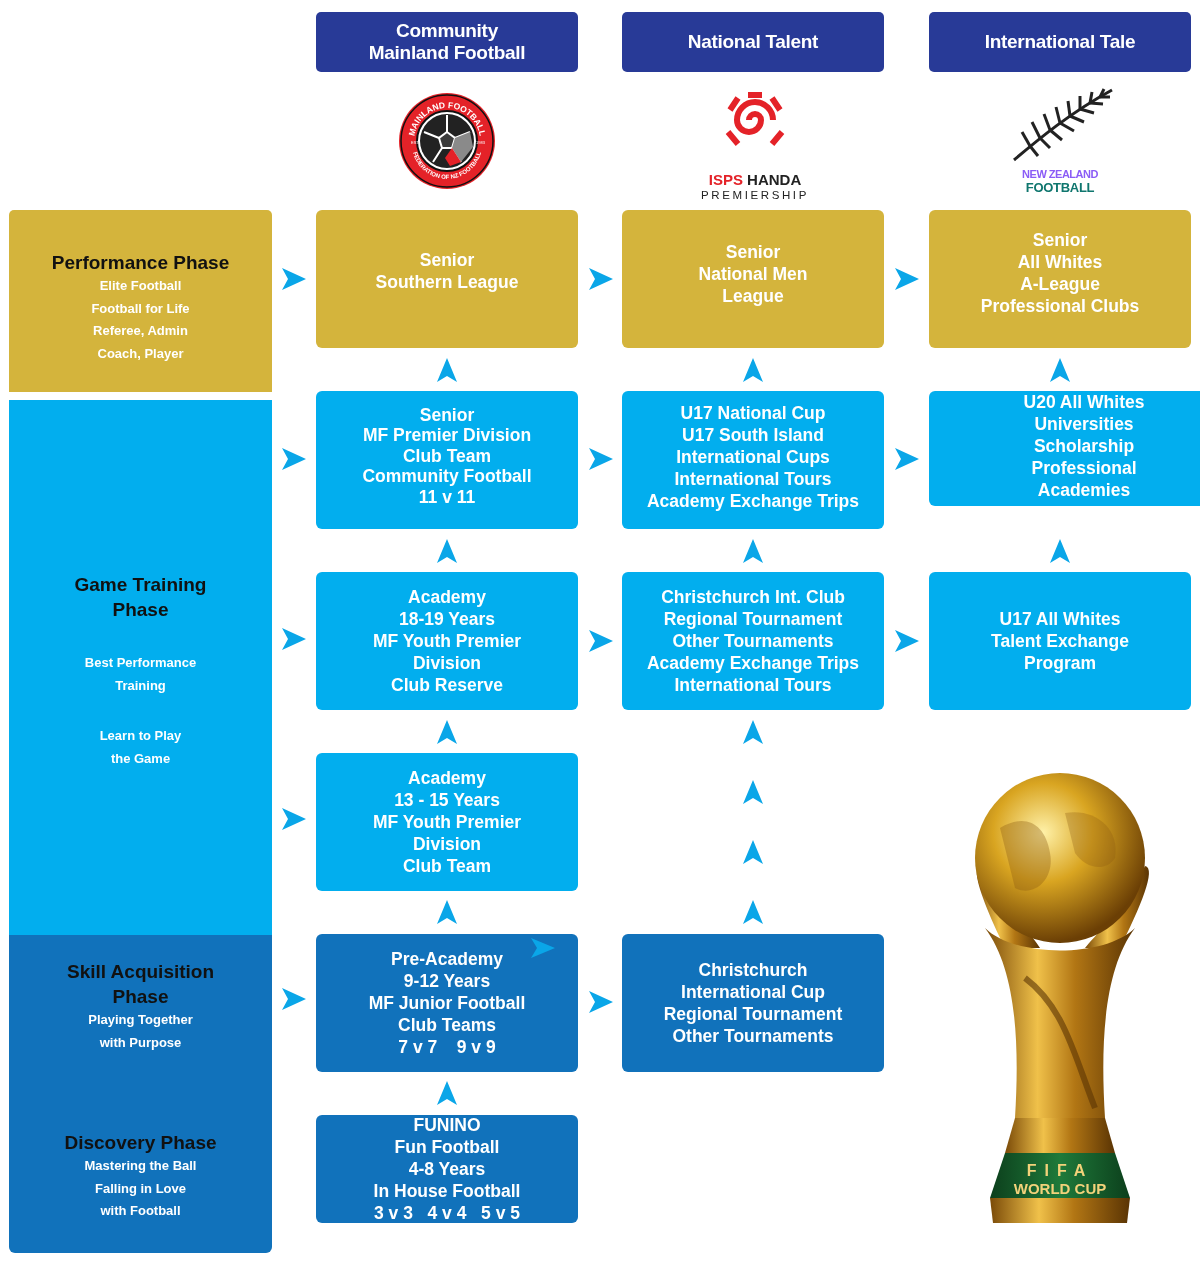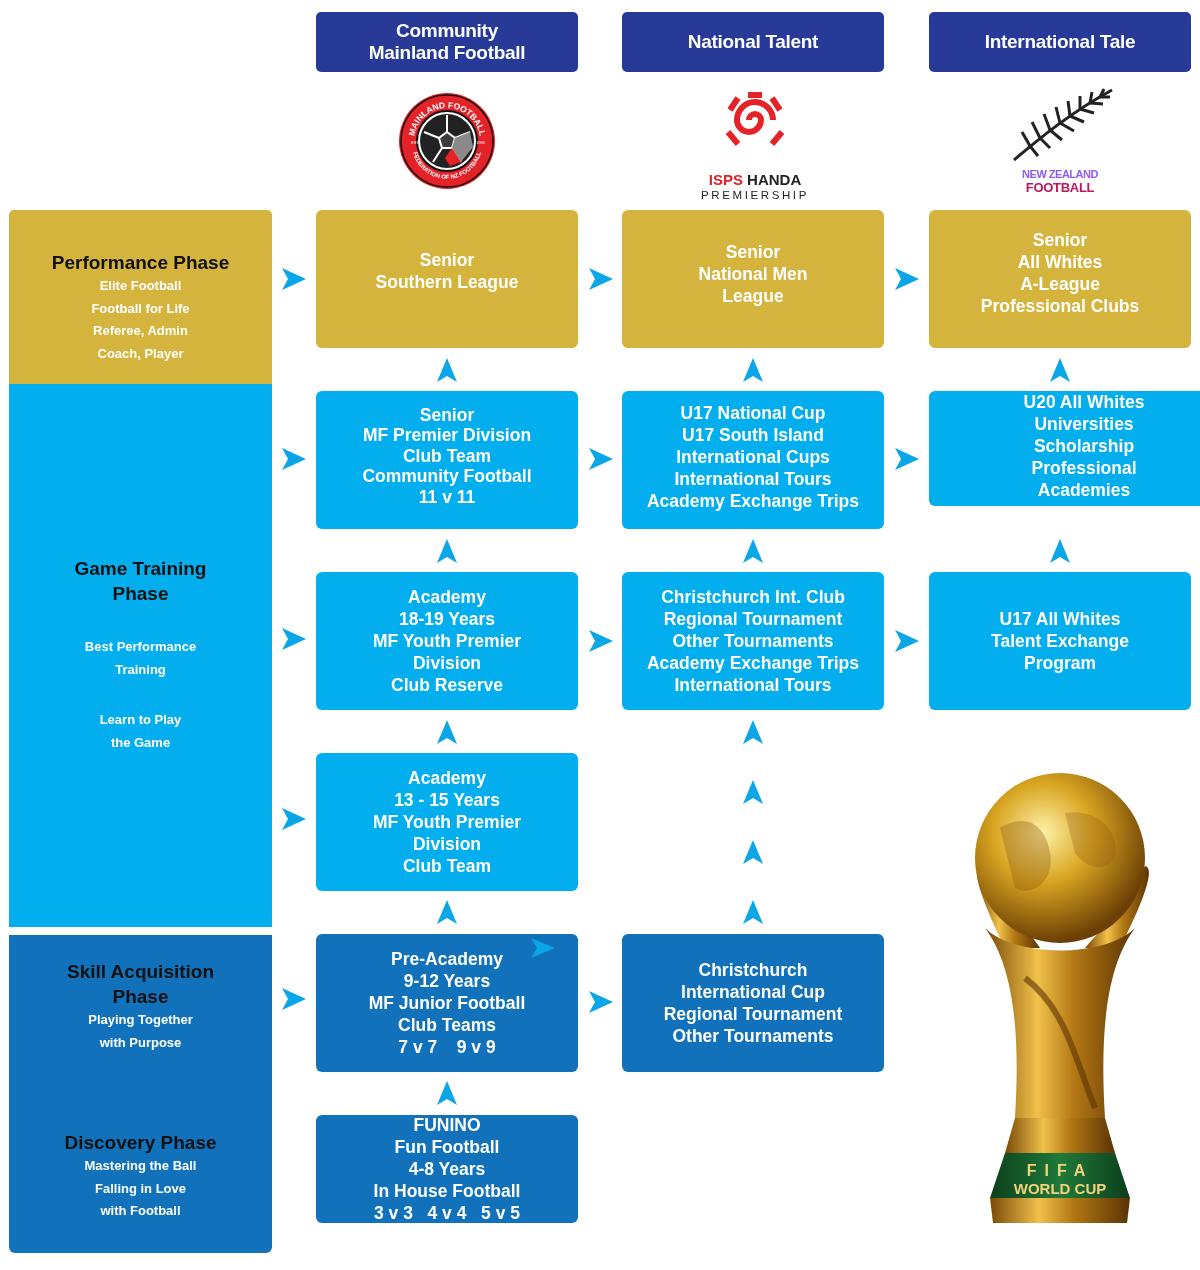--- a/index.html
+++ b/index.html
@@ -8,21 +8,21 @@
   .header-btn {
     position: absolute; top: 12px; height: 60px; width: 262px;
     background: #283a97; color: #ffffff; border-radius: 5px;
     display: flex; align-items: center; justify-content: center; flex-direction: column;
     font-size: 19px; font-weight: bold; line-height: 22px; text-align: center;
     letter-spacing: -0.3px;
   }
 
   .phase-panel { position: absolute; left: 9px; width: 263px; text-align: center; }
   .phase-perf { top: 210px; height: 182px; background: #d4b43c; border-top-left-radius: 5px; border-top-right-radius: 5px; }
-  .phase-game { top: 384px; height: 543px; background: #02aeee; }
+  .phase-game { top: 400px; height: 543px; background: #02aeee; }
   .phase-skill { top: 935px; height: 318px; background: #1172bb; border-bottom-left-radius: 6px; border-bottom-right-radius: 6px; }
   .phase-title { color: #111111; font-weight: bold; font-size: 19px; line-height: 25px; }
   .phase-sub { color: #ffffff; font-weight: bold; font-size: 13px; line-height: 22.5px; }
 
   .box {
     position: absolute; width: 262px; border-radius: 6px; color: #ffffff;
     display: flex; flex-direction: column; align-items: center; justify-content: center;
     font-weight: bold; font-size: 17.5px; line-height: 22px; text-align: center;
   }
   .gold { background: #d4b43c; }
@@ -100,21 +100,21 @@
         <line x1="70" y1="28" x2="84" y2="34"></line>
       <line x1="80" y1="21" x2="80" y2="8"></line>
         <line x1="80" y1="21" x2="94" y2="25"></line>
       <line x1="90" y1="15" x2="92" y2="4"></line>
         <line x1="90" y1="15" x2="103" y2="16"></line>
       <line x1="100" y1="9" x2="104" y2="1"></line>
         <line x1="100" y1="9" x2="110" y2="9"></line>
     </g>
   </svg>
   <div class="logo-text" style="font-size:11px; line-height:13px; color:#8b5cf6; letter-spacing:-0.5px;">NEW ZEALAND</div>
-  <div class="logo-text" style="font-size:13px; line-height:13px; color:#be185d; letter-spacing:-0.3px;">FOOTBALL</div>
+  <div class="logo-text" style="font-size:13px; line-height:13px; color:#0f766e; letter-spacing:-0.3px;">FOOTBALL</div>
 </div>
 
 <div class="phase-panel phase-perf">
   <div style="padding-top:40px;">
     <div class="phase-title">Performance Phase</div>
     <div class="phase-sub">Elite Football</div>
     <div class="phase-sub">Football for Life</div>
     <div class="phase-sub">Referee, Admin</div>
     <div class="phase-sub">Coach, Player</div>
   </div>

